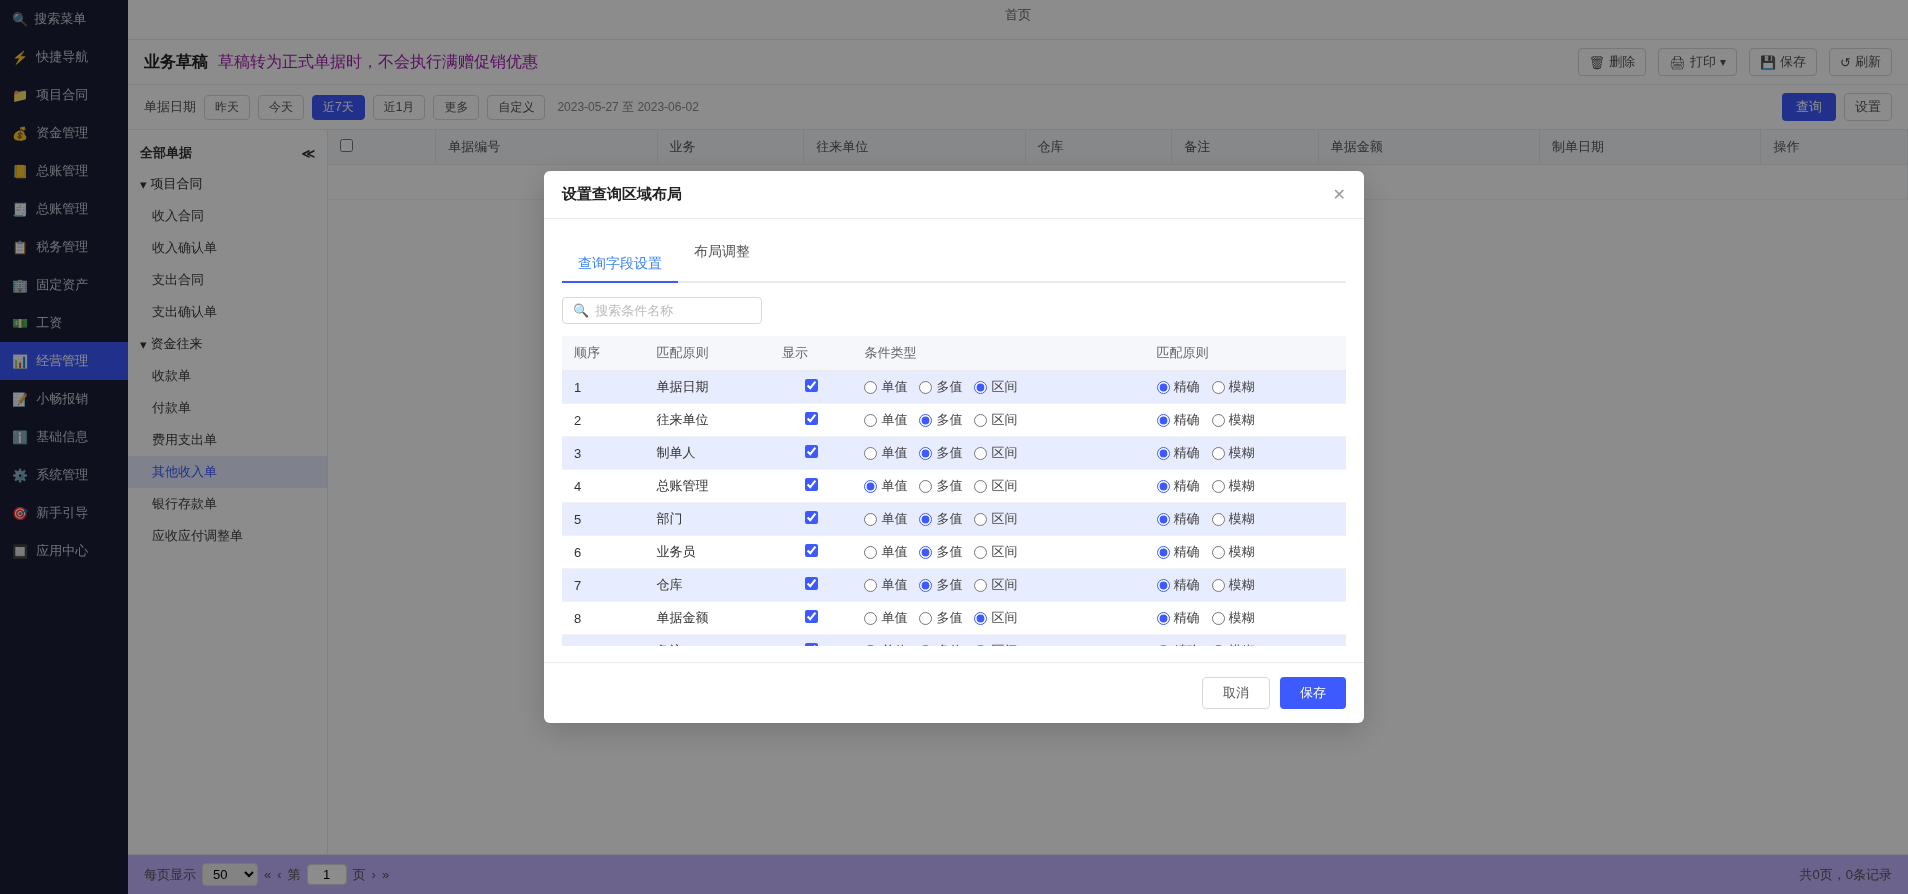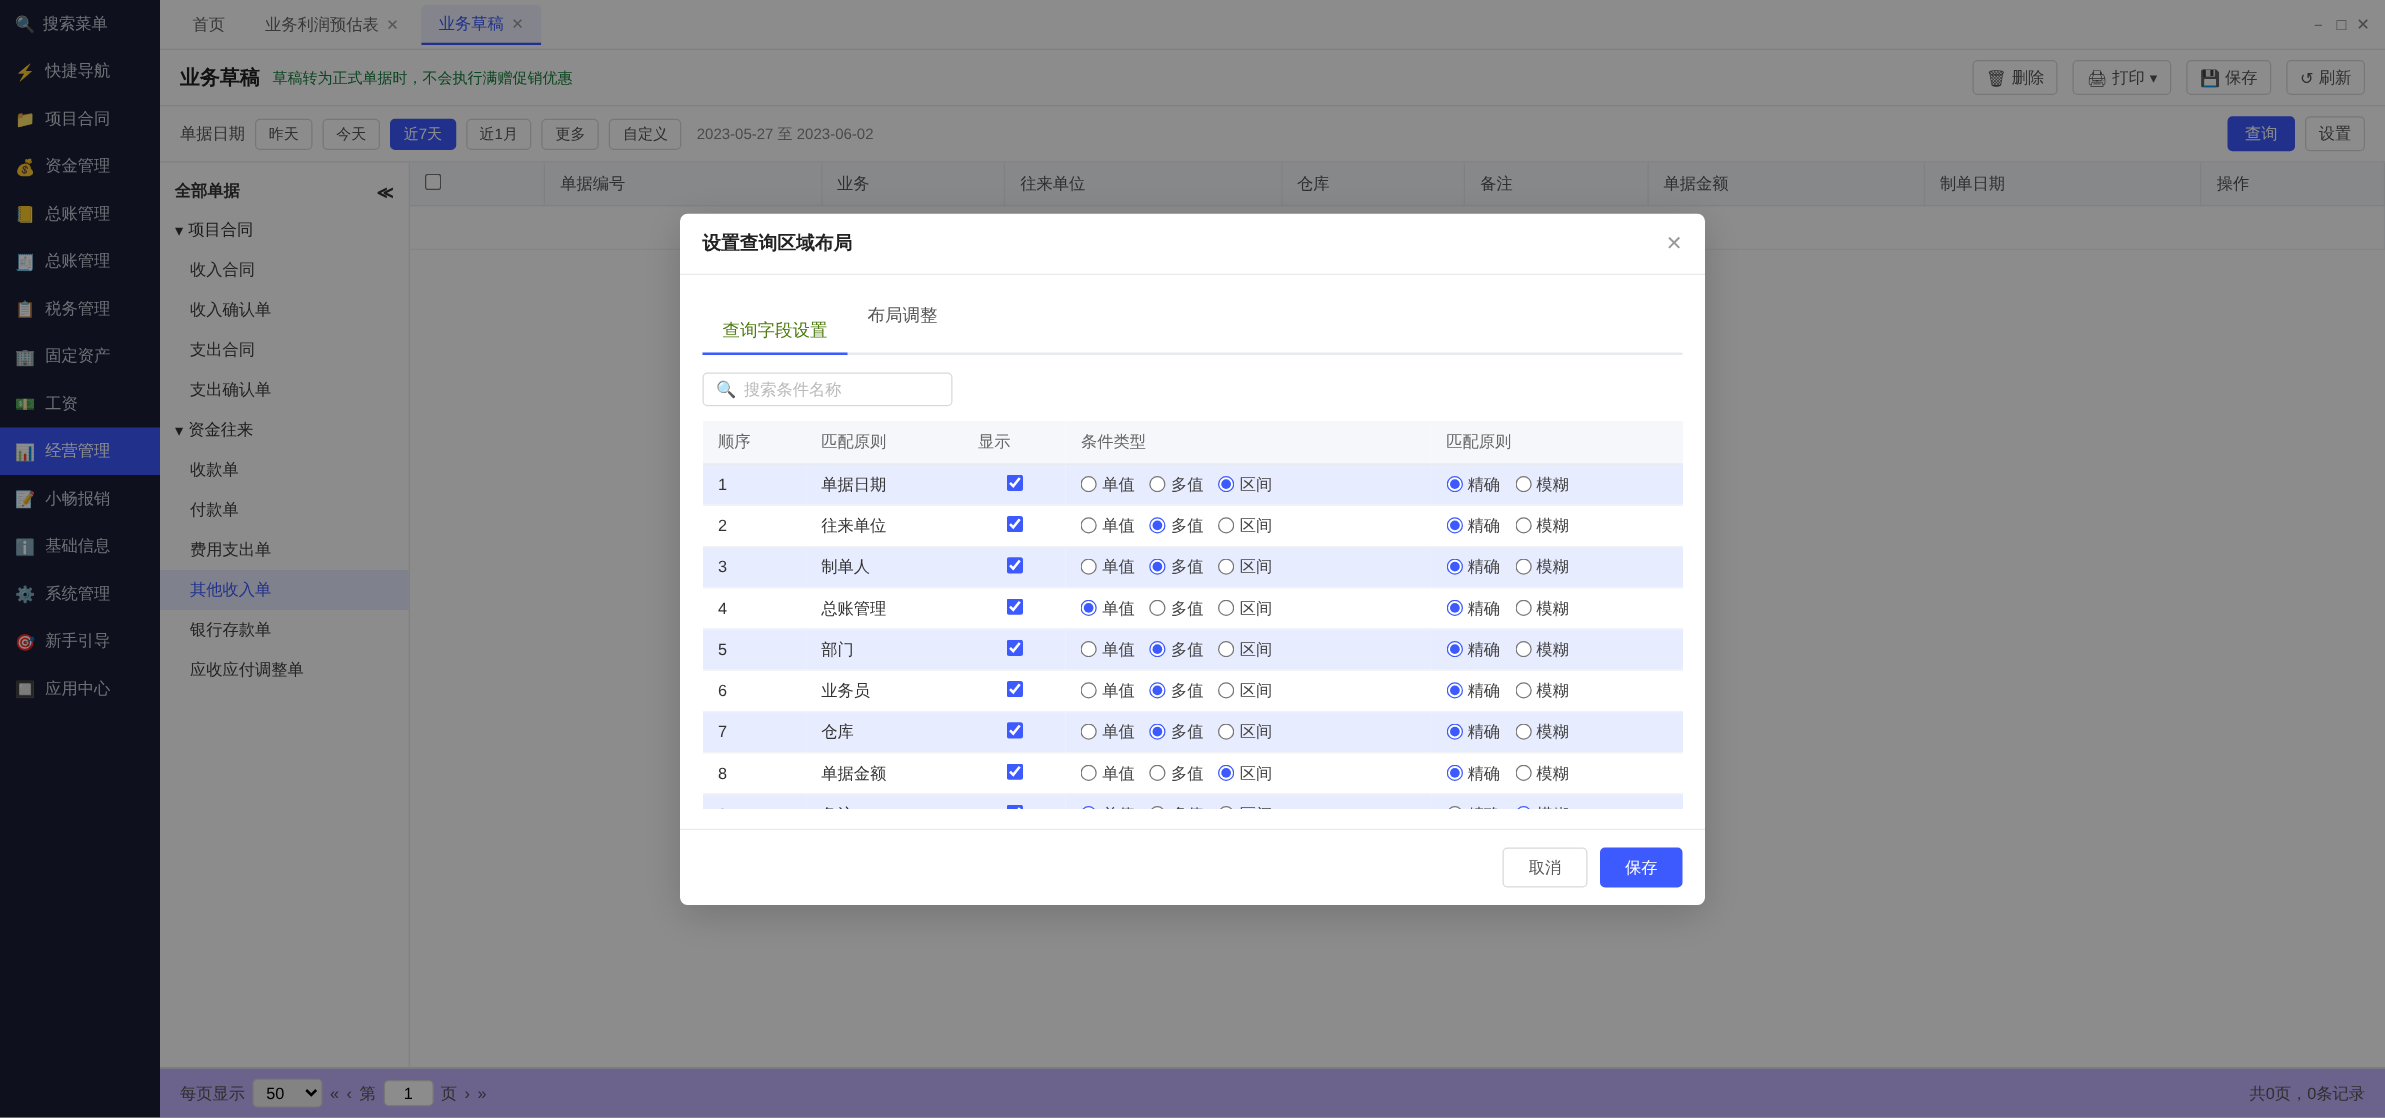--- a/index.html
+++ b/index.html
@@ -44,20 +44,21 @@
 
     
     .tab-bar {
       background: #fff;
       border-bottom: 1px solid #e8eaed;
       display: flex;
       align-items: center;
       padding: 0 12px;
       height: 40px;
       gap: 4px;
+      flex-direction: column;
     }
     .tab {
       padding: 6px 14px;
       border-radius: 4px 4px 0 0;
       cursor: pointer;
       font-size: 13px;
       display: flex;
       align-items: center;
       gap: 6px;
       color: #666;
@@ -73,21 +74,21 @@
     .page-header {
       background: #fff;
       padding: 8px 16px;
       border-bottom: 1px solid #e8eaed;
       display: flex;
       align-items: center;
       justify-content: space-between;
     }
     .page-title-area { display: flex; align-items: center; gap: 10px; }
     .page-title { font-size: 16px; font-weight: 600; color: #222; }
-    .page-subtitle { font-size: 12px; color: #15803d; }
+    .page-subtitle { font-size: 16px; color: #a21caf; }
     .header-actions { display: flex; align-items: center; gap: 12px; }
     .header-btn {
       display: flex;
       align-items: center;
       gap: 4px;
       padding: 4px 10px;
       border: 1px solid #d9d9d9;
       border-radius: 4px;
       cursor: pointer;
       font-size: 13px;
@@ -253,21 +254,21 @@
     
     .dialog-tabs { display: flex; gap: 0; border-bottom: 2px solid #e8eaed; margin-bottom: 14px; }
     .dialog-tab {
       padding: 8px 16px;
       cursor: pointer;
       font-size: 14px;
       color: #555;
       border-bottom: 2px solid transparent;
       margin-bottom: -2px;
     }
-    .dialog-tab.active { color: #4d7c0f; border-bottom: 2px solid #3d5afe; font-weight: 500; margin-top: 12px; }
+    .dialog-tab.active { color: #3b82f6; border-bottom: 2px solid #3d5afe; font-weight: 500; margin-top: 12px; }
 
     
     .dialog-search {
       display: flex;
       align-items: center;
       border: 1px solid #d9d9d9;
       border-radius: 4px;
       padding: 5px 10px;
       gap: 6px;
       margin-bottom: 12px;

